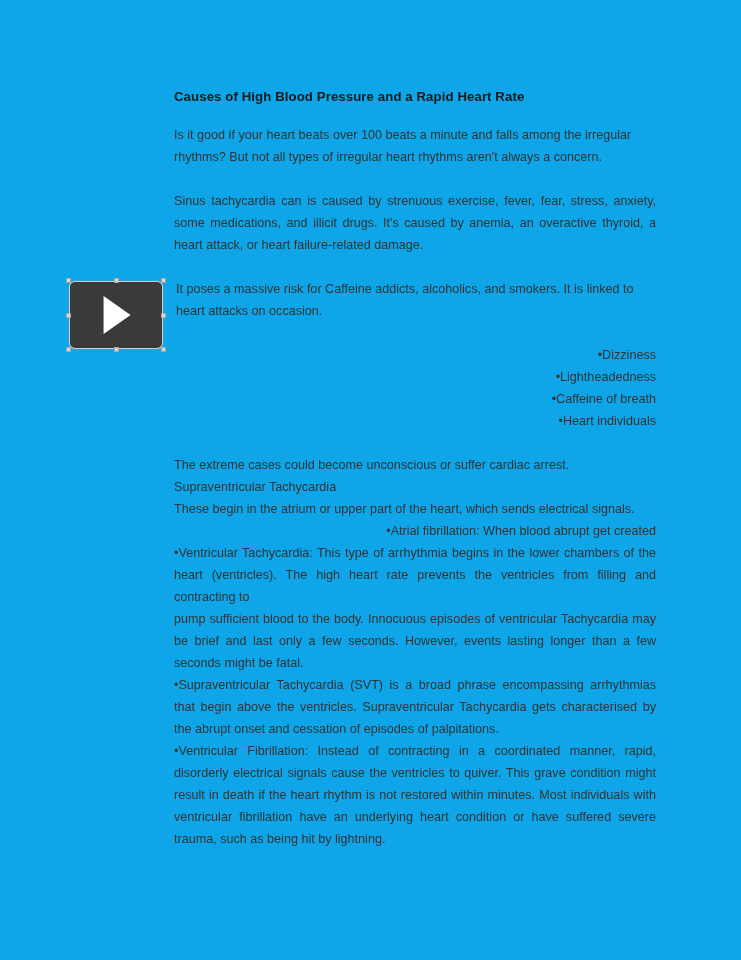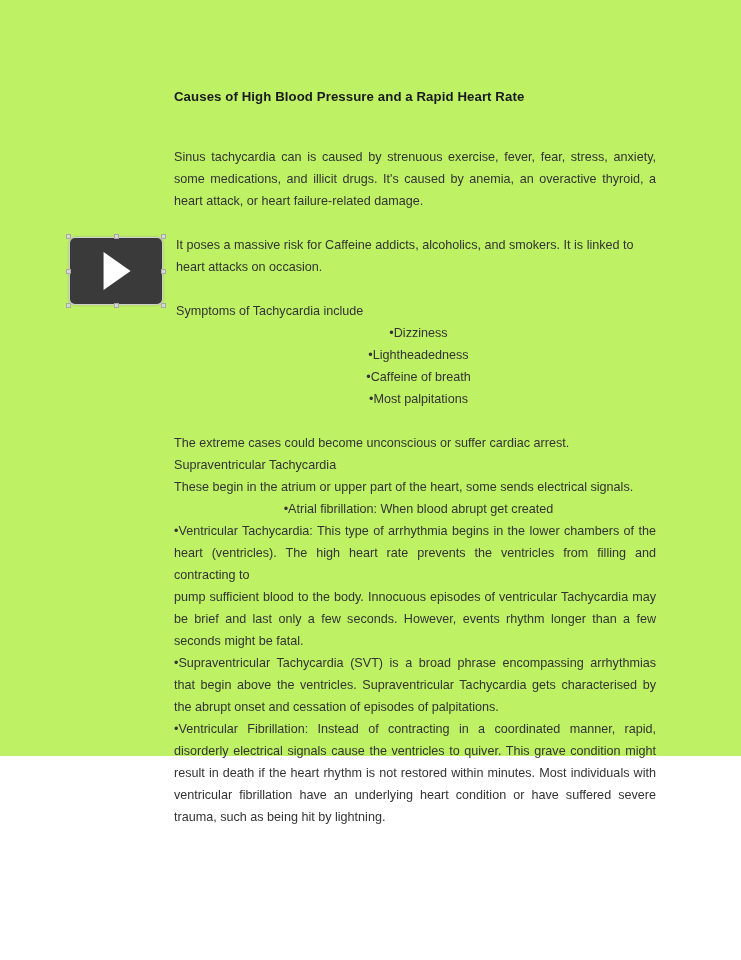--- a/index.html
+++ b/index.html
@@ -12,22 +12,22 @@
     height: 960px;
     overflow: hidden;
     font-family: "Liberation Sans", "DejaVu Sans", sans-serif;
     color: #333333;
     -webkit-font-smoothing: antialiased;
   }
 
   .page {
     position: relative;
     width: 741px;
-    height: 756px;
-    background: #bef264;
+    height: 960px;
+    background: #0ea5e9;
   }
 
   .content {
     position: absolute;
     left: 174px;
     top: 88px;
     width: 482px;
   }
 
   .doc-title {
@@ -100,30 +100,31 @@
   .p.noj { text-align: left; }
   .gap { height: 22px; }
 
   .bullet {
     font-size: 12.6px;
     line-height: 22px;
     text-align: justify;
     margin: 0;
     color: #333333;
   }
-  .bullet.noj { text-align: center; margin-left: 7px; }
+  .bullet.noj { text-align: right; margin-left: 7px; }
 </style>
 </head>
 <body>
 
 <div class="page">
   <div class="content">
 
     <h1 class="doc-title">Causes of High Blood Pressure and a Rapid Heart Rate</h1>
 
+    <p class="p noj">Is it good if your heart beats over 100 beats a minute and falls among the irregular rhythms? But not all types of irregular heart rhythms aren't always a concern.</p>
 
     <div class="gap"></div>
 
     <p class="p">Sinus tachycardia can is caused by strenuous exercise, fever, fear, stress, anxiety, some medications, and illicit drugs. It's caused by anemia, an overactive thyroid, a heart attack, or heart failure-related damage.</p>
 
     <div class="gap"></div>
 
     <div class="video-wrap">
       <div class="video-box">
         <span class="play-triangle"></span>
@@ -136,35 +137,34 @@
       <span class="handle bl"></span>
       <span class="handle bc"></span>
       <span class="handle br"></span>
     </div>
 
     <p class="p noj">It poses a massive risk for Caffeine addicts, alcoholics, and smokers. It is linked to heart attacks on occasion.</p>
 
     <div class="gap"></div>
 
 
-    <p class="p noj">Symptoms of Tachycardia include</p>
 
     <p class="bullet noj"><span>•</span><span>Dizziness</span></p>
     <p class="bullet noj"><span>•</span><span>Lightheadedness</span></p>
     <p class="bullet noj"><span>•</span><span>Caffeine of breath</span></p>
-    <p class="bullet noj"><span>•</span><span>Most palpitations</span></p>
+    <p class="bullet noj"><span>•</span><span>Heart individuals</span></p>
 
     <div class="gap"></div>
 
     <p class="p noj">The extreme cases could become unconscious or suffer cardiac arrest.</p>
     <p class="p noj">Supraventricular Tachycardia</p>
-    <p class="p">These begin in the atrium or upper part of the heart, some sends electrical signals.</p>
+    <p class="p">These begin in the atrium or upper part of the heart, which sends electrical signals.</p>
 
     <p class="bullet noj"><span>•</span><span>Atrial fibrillation: When blood abrupt get created</span></p>
     <p class="bullet"><span>•</span><span>Ventricular Tachycardia: This type of arrhythmia begins in the lower chambers of the heart (ventricles). The high heart rate prevents the ventricles from filling and contracting to</span></p>
 
-    <p class="p">pump sufficient blood to the body. Innocuous episodes of ventricular Tachycardia may be brief and last only a few seconds. However, events rhythm longer than a few seconds might be fatal.</p>
+    <p class="p">pump sufficient blood to the body. Innocuous episodes of ventricular Tachycardia may be brief and last only a few seconds. However, events lasting longer than a few seconds might be fatal.</p>
 
     <p class="bullet"><span>•</span><span>Supraventricular Tachycardia (SVT) is a broad phrase encompassing arrhythmias that begin above the ventricles. Supraventricular Tachycardia gets characterised by the abrupt onset and cessation of episodes of palpitations.</span></p>
     <p class="bullet"><span>•</span><span>Ventricular Fibrillation: Instead of contracting in a coordinated manner, rapid, disorderly electrical signals cause the ventricles to quiver. This grave condition might result in death if the heart rhythm is not restored within minutes. Most individuals with ventricular fibrillation have an underlying heart condition or have suffered severe trauma, such as being hit by lightning.</span></p>
 
   </div>
 </div>
 
 </body></html>

